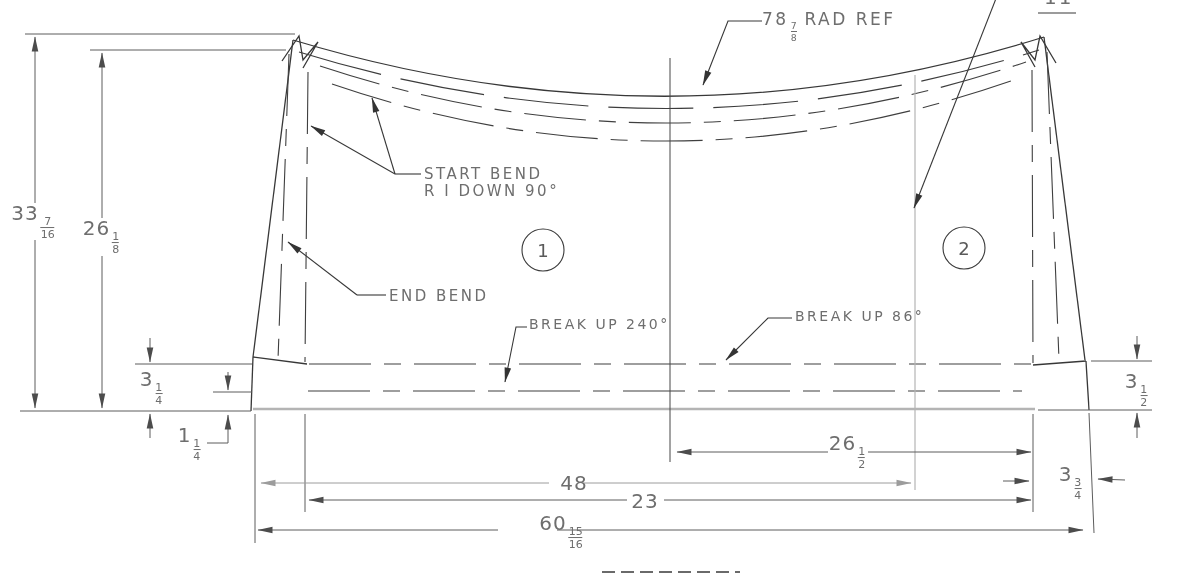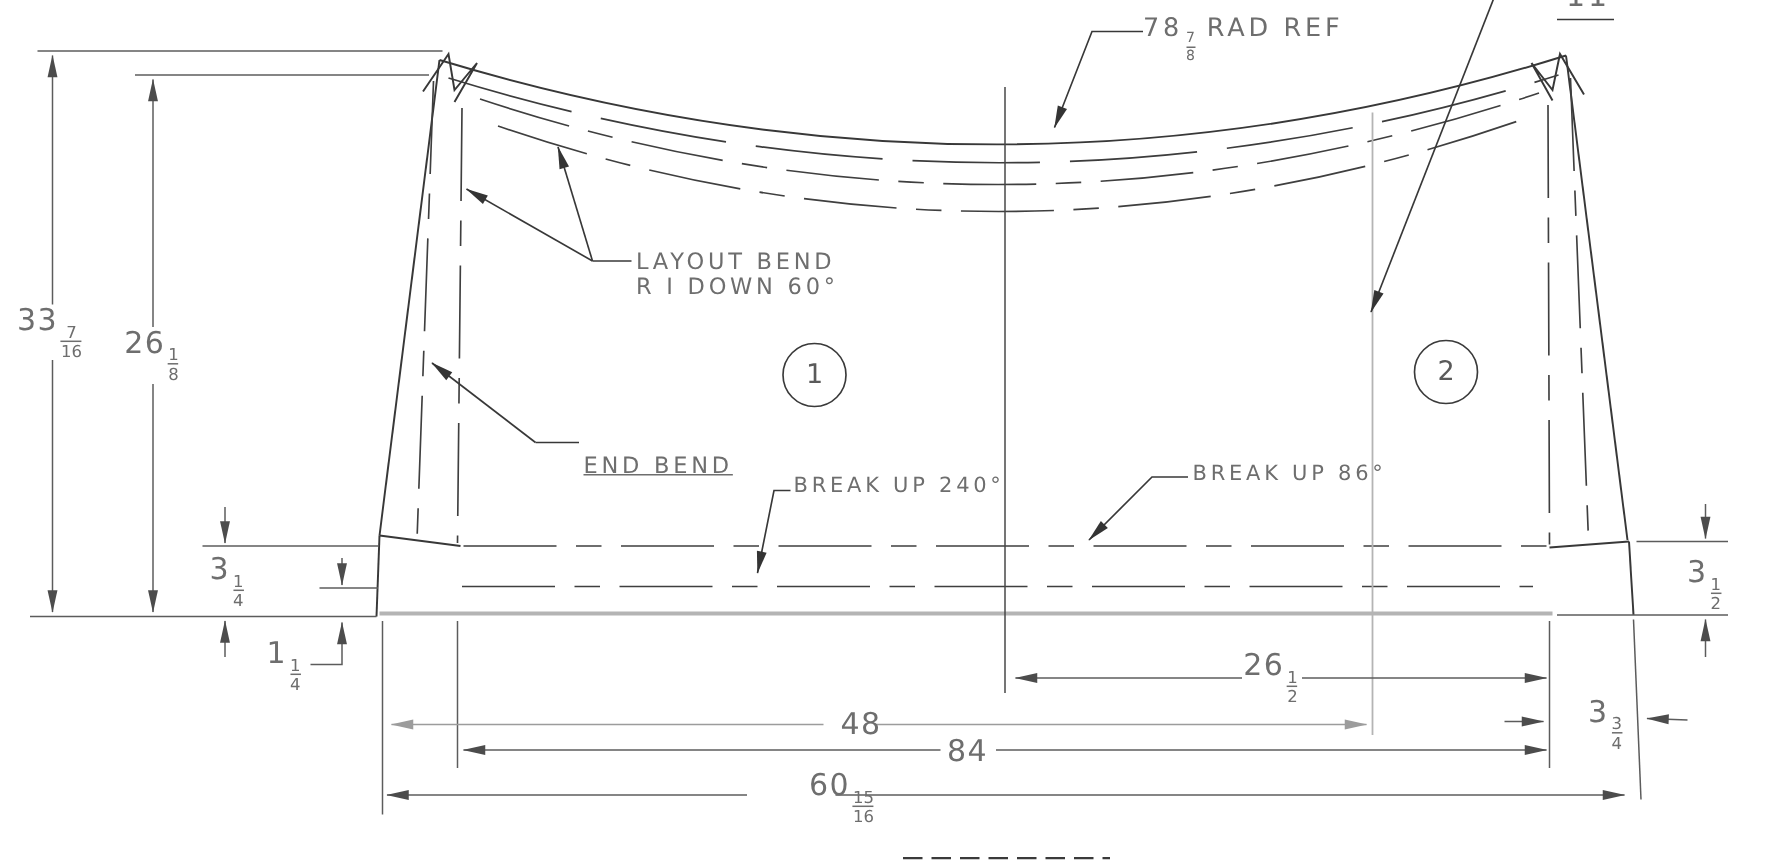--- a/index.html
+++ b/index.html
@@ -167,25 +167,25 @@
 
   <div class="txt note" style="left:762px;top:10px;font-size:17px;">
     <span>78</span><span class="frac">
         <span class="fnum">7</span>
         <span class="fden">8</span>
       </span>
     <span>RAD REF</span>
   </div>
 
   <div class="txt note" style="left:424px;top:166px;">
-    <div>LAYOUT BEND</div>
-    <div>R I DOWN 60°</div>
-  </div>
-
-  <div class="txt note" style="left:389px;top:302px;text-decoration:underline;">END BEND</div>
+    <div>START BEND</div>
+    <div>R I DOWN 90°</div>
+  </div>
+
+  <div class="txt note" style="left:389px;top:288px;">END BEND</div>
 
   <div class="txt note" style="left:529px;top:316px;font-size:14px;">BREAK UP 240°</div>
   <div class="txt note" style="left:795px;top:308px;font-size:14px;">BREAK UP 86°</div>
 
   <div class="txt balloon-num" style="left:543px;top:251px;">1</div>
   <div class="txt balloon-num" style="left:964px;top:249px;">2</div>
 
   <div class="txt dim" style="left:33px;top:221px;">
     <span>33</span><span class="frac">
         <span class="fnum">7</span>
@@ -227,21 +227,21 @@
   <div class="txt dim" style="left:847px;top:451px;">
     <span>26</span><span class="frac">
         <span class="fnum">1</span>
         <span class="fden">2</span>
       </span>
   </div>
   <div class="txt dim" style="left:574px;top:483px;">
     <span>48</span>
   </div>
   <div class="txt dim" style="left:645px;top:501px;">
-    <span>84</span>
+    <span>23</span>
   </div>
   <div class="txt dim" style="left:527px;top:531px;margin-left:34px;">
     <span>60</span><span class="frac">
         <span class="fnum">15</span>
         <span class="fden">16</span>
       </span>
   </div>
 
 
 </div>

